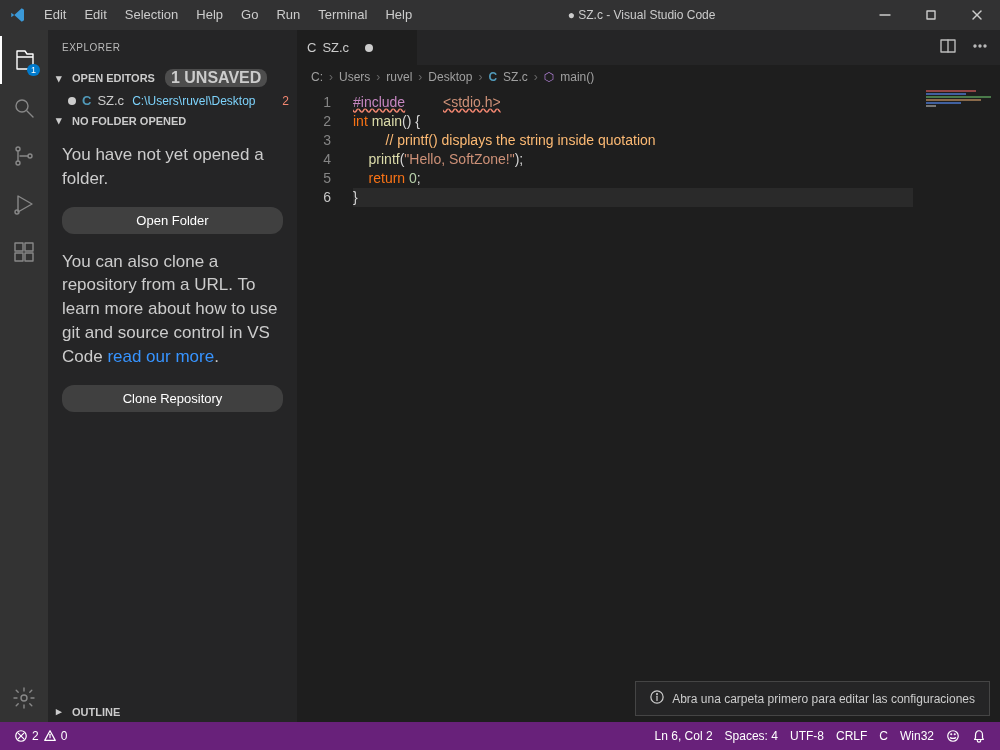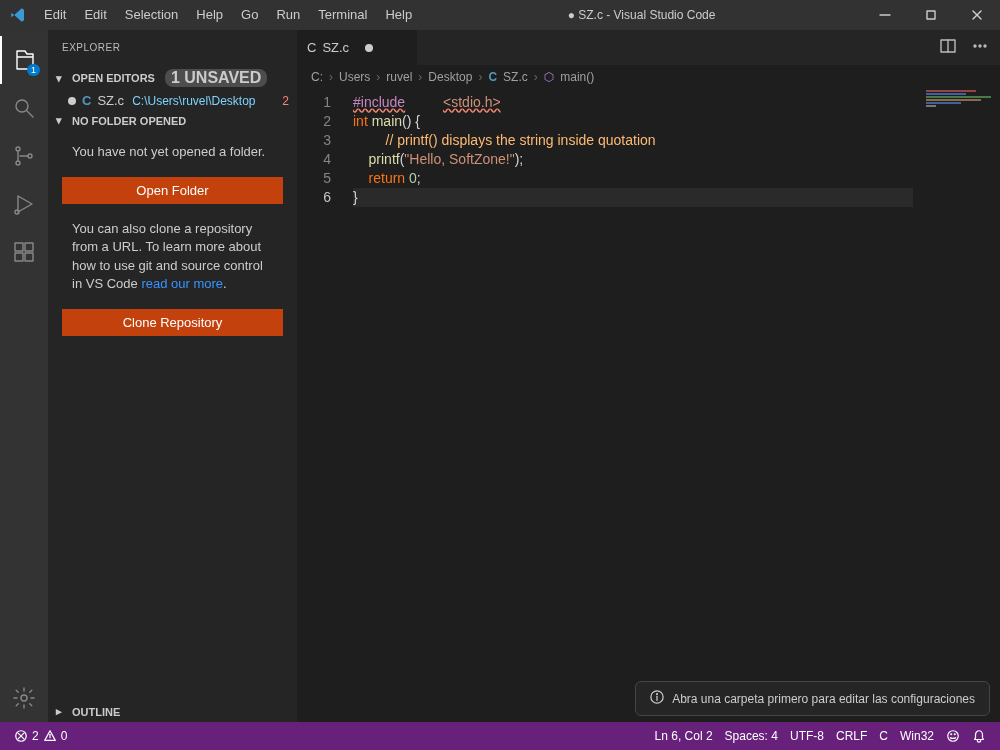--- a/index.html
+++ b/index.html
@@ -22,22 +22,22 @@
 .sidebar{width:249px;background:#252526;display:flex;flex-direction:column;color:#ccc;}
 .sidebar .hdr{height:35px;padding:0 14px;display:flex;align-items:center;font-size:10px;letter-spacing:0.5px;color:#bbb;}
 .sidebar .section-hdr{display:flex;align-items:center;padding:4px 8px;font-size:11px;font-weight:700;color:#ccc;gap:4px;cursor:pointer;}
 .sidebar .section-hdr .chev{width:12px;display:inline-block;}
 .sidebar .unsaved-badge{background:#4d4d4d;color:#ccc;border-radius:8px;padding:0 6px;margin-left:6px;font-size:16px;}
 .sidebar .file-row{display:flex;align-items:center;padding:2px 8px 2px 20px;gap:6px;color:#ccc;cursor:pointer;font-size:13px;}
 .sidebar .file-row .dot{width:8px;height:8px;border-radius:50%;background:#ccc;}
 .sidebar .c-badge{color:#519aba;font-weight:700;font-size:13px;}
 .sidebar .file-row .pth{color:#7dd3fc;font-size:12px;margin-left:2px;}
 .sidebar .file-row .err{color:#f48771;margin-left:auto;font-size:12px;}
-.sidebar .nf-text{padding:12px 24px;font-size:13px;color:#ccc;line-height:1.4;}
-.sidebar .btn{background:#c2410c;color:#fff;border:none;padding:6px 0;margin:4px 14px;border-radius:0;cursor:pointer;font-size:13px;}
+.sidebar .nf-text{padding:12px 14px;font-size:17px;color:#ccc;line-height:1.4;}
+.sidebar .btn{background:#404040;color:#fff;border:none;padding:6px 0;margin:4px 14px;border-radius:12px;cursor:pointer;font-size:13px;}
 .sidebar .link{color:#3794ff;cursor:pointer;}
 .sidebar .outline{margin-top:auto;}
 .editor-area{flex:1;display:flex;flex-direction:column;background:#1e1e1e;position:relative;}
 .tabs{height:35px;background:#252526;display:flex;align-items:stretch;}
 .tabs .tab{display:flex;align-items:center;padding:0 10px;gap:6px;background:#1e1e1e;color:#ccc;min-width:120px;cursor:pointer;font-size:13px;}
 .tabs .tab .tab-dot{width:8px;height:8px;border-radius:50%;background:#ccc;margin-left:10px;}
 .tabs .actions{margin-left:auto;display:flex;align-items:center;gap:8px;padding-right:8px;color:#bbb;}
 .tabs .actions div{cursor:pointer;padding:4px;}
 .breadcrumb{height:24px;display:flex;align-items:center;padding:0 14px;gap:6px;color:#a0a0a0;font-size:12px;}
 .breadcrumb .sep{color:#666;}
@@ -48,21 +48,21 @@
 .tok-pp{color:#c586c0;text-decoration:underline wavy #f48771;}
 .tok-inc{color:#ce9178;text-decoration:underline wavy #f48771;margin-left:34px;}
 .tok-kw{color:#f97316;}
 .tok-fn{color:#dcdcaa;}
 .tok-cm{color:#fdba74;margin-left:17px;}
 .tok-str{color:#ce9178;}
 .tok-num{color:#b5cea8;}
 .cur-line{background:#2a2a2a;}
 .minimap{position:absolute;top:59px;right:0;width:80px;height:100px;background:#1e1e1e;pointer-events:none;}
 .minimap .ml{height:2px;margin:1px 6px;}
-.toast{position:absolute;bottom:6px;right:10px;background:#252526;border:1px solid #454545;color:#ccc;display:flex;align-items:center;gap:8px;padding:8px 14px;font-size:12px;border-radius:6px;}
+.toast{position:absolute;bottom:6px;right:10px;background:#252526;border:1px solid #454545;color:#ccc;display:flex;align-items:center;gap:8px;padding:8px 14px;font-size:12px;border-radius:0;}
 .status{height:28px;background:#68217a;display:flex;align-items:center;color:#fff;font-size:12px;padding:0 8px;}
 .status .sitem{padding:0 6px;display:flex;align-items:center;gap:4px;cursor:pointer;}
 .status .sright{margin-left:auto;display:flex;}
 svg{fill:none;stroke:currentColor;stroke-width:1.4;stroke-linecap:round;stroke-linejoin:round;}
 </style>
 </head>
 <body>
 
 <div class="titlebar">
   <div class="logo">

